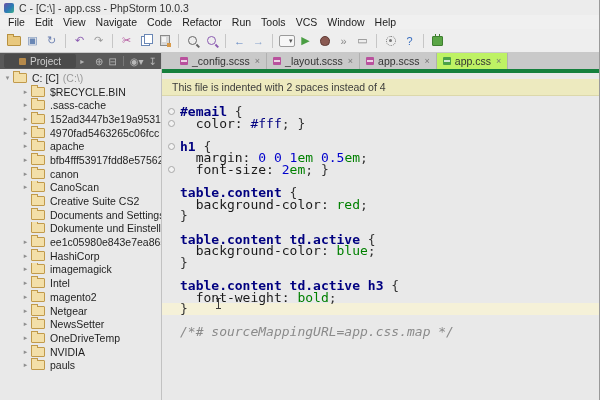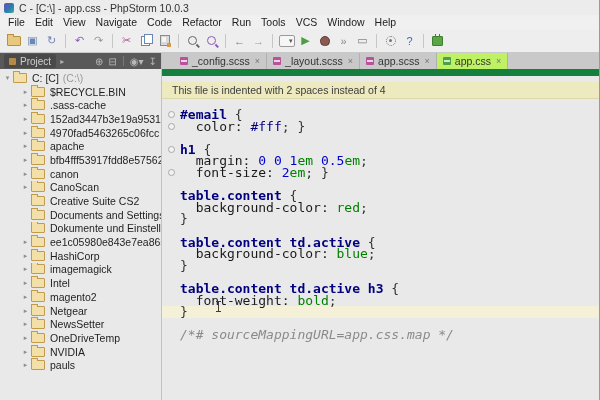--- a/index.html
+++ b/index.html
@@ -41,37 +41,37 @@
   .shape-settings::after{content:"";position:absolute;left:2px;top:2px;width:3px;height:3px;background:#777;border-radius:50%;}
   .shape-plugin{width:9px;height:8px;background:#5aa545;border:1px solid #3f7f30;border-radius:1px;position:relative;}
   .shape-plugin::before{content:"";position:absolute;left:2px;top:-3px;width:1px;height:3px;background:#3f7f30;}
   .shape-plugin::after{content:"";position:absolute;right:2px;top:-3px;width:1px;height:3px;background:#3f7f30;}
   
   .main{display:flex;height:348px;}
   .project-panel{width:161px;flex:none;background:#e9e9e9;border-right:1px solid #c2c2c2;
     display:flex;flex-direction:column;overflow:hidden;}
   .pp-header{height:16px;flex:none;background:#595959;display:flex;align-items:center;
     padding:0 4px;gap:4px;font-size:10px;color:#cfcfcf;}
-  .pp-tab{background:#4a4a4a;height:14px;display:flex;align-items:center;padding:0 5px;gap:4px;border-radius:2px;}
+  .pp-tab{background:#4a4a4a;height:14px;display:flex;align-items:center;padding:0 15px;gap:4px;border-radius:2px;}
   .pp-tab-icon{width:7px;height:7px;background:#b5894a;border-radius:1px;flex:none;}
   .pp-chevron{font-size:8px;color:#b0b0b0;}
   .pp-actions{margin-left:auto;display:flex;align-items:center;gap:5px;color:#b8b8b8;font-size:10px;}
   .pp-actions .tb-sep{background:#787878;height:10px;margin:0 1px;}
   .tree{flex:1;overflow:hidden;padding-top:2px;font-size:10.5px;color:#1e1e1e;}
   .tree-row{height:13.7px;display:flex;align-items:center;padding-left:20px;white-space:nowrap;overflow:hidden;}
   .tree-row.root{padding-left:2px;}
   .chev{width:11px;flex:none;font-size:7px;color:#8f8f8f;text-align:center;}
   .tfolder{width:12px;height:8px;flex:none;margin-right:5px;background:#f3dfa8;border:1px solid #c19a4b;
     border-radius:1px;position:relative;}
   .tfolder::before{content:"";position:absolute;top:-3px;left:-1px;width:5px;height:2px;background:#f3dfa8;
     border:1px solid #c19a4b;border-bottom:none;}
   .tree-hint{color:#9a9a9a;margin-left:4px;}
   
   .editor-area{flex:1;display:flex;flex-direction:column;min-width:0;}
-  .tabbar{height:16px;flex:none;background:#c9c9c9;border-bottom:7px solid #15803d;display:flex;
+  .tabbar{height:16px;flex:none;background:#c9c9c9;border-bottom:4px solid #15803d;display:flex;
     align-items:stretch;padding-left:12px;font-size:10.5px;color:#333;}
   .tab{display:flex;align-items:center;gap:4px;padding:0 6px;border-right:1px solid #b0b0b0;background:#c9c9c9;}
   .tab.active{background:#bef264;}
   .tab-file-icon{width:8px;height:8px;border-radius:1px;flex:none;position:relative;}
   .tab-file-icon::after{content:"";position:absolute;left:1px;top:3px;right:1px;height:2px;background:rgba(255,255,255,.75);}
   .tab-close{color:#777;font-size:9px;margin-left:1px;}
   .editor-body{flex:1;position:relative;background:#e9e9e9;overflow:hidden;}
   .banner{margin-top:6px;height:16px;background:#edeabf;border-bottom:1px solid #dcd8ab;
     display:flex;align-items:center;padding-left:10px;font-size:10.5px;color:#3c3c3c;}
   .code{padding-top:10px;font-family:"DejaVu Sans Mono",monospace;font-size:13px;line-height:11.6px;}

